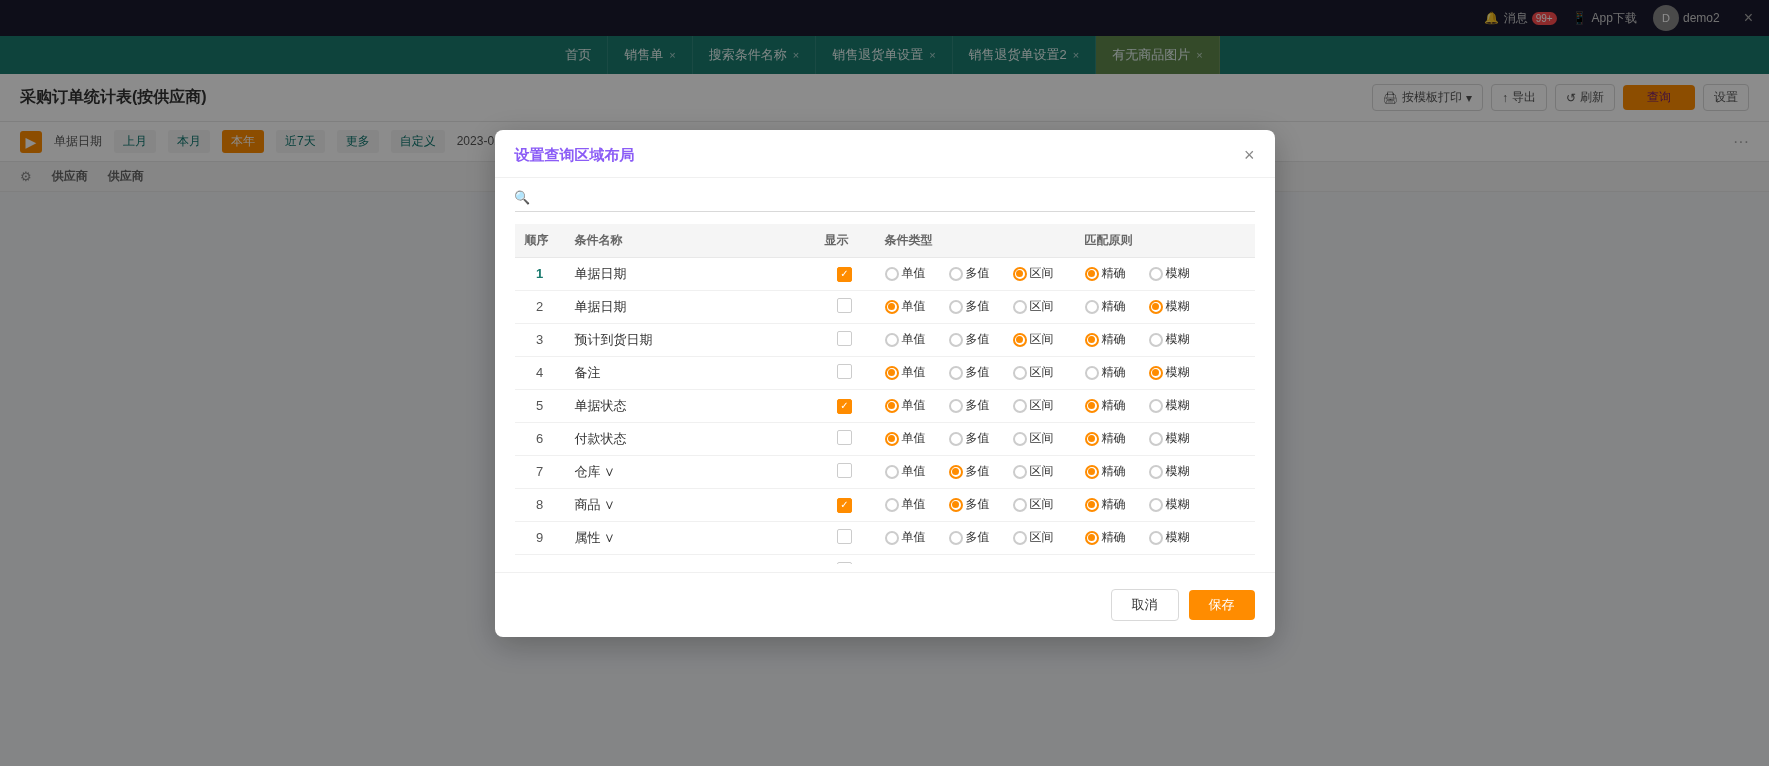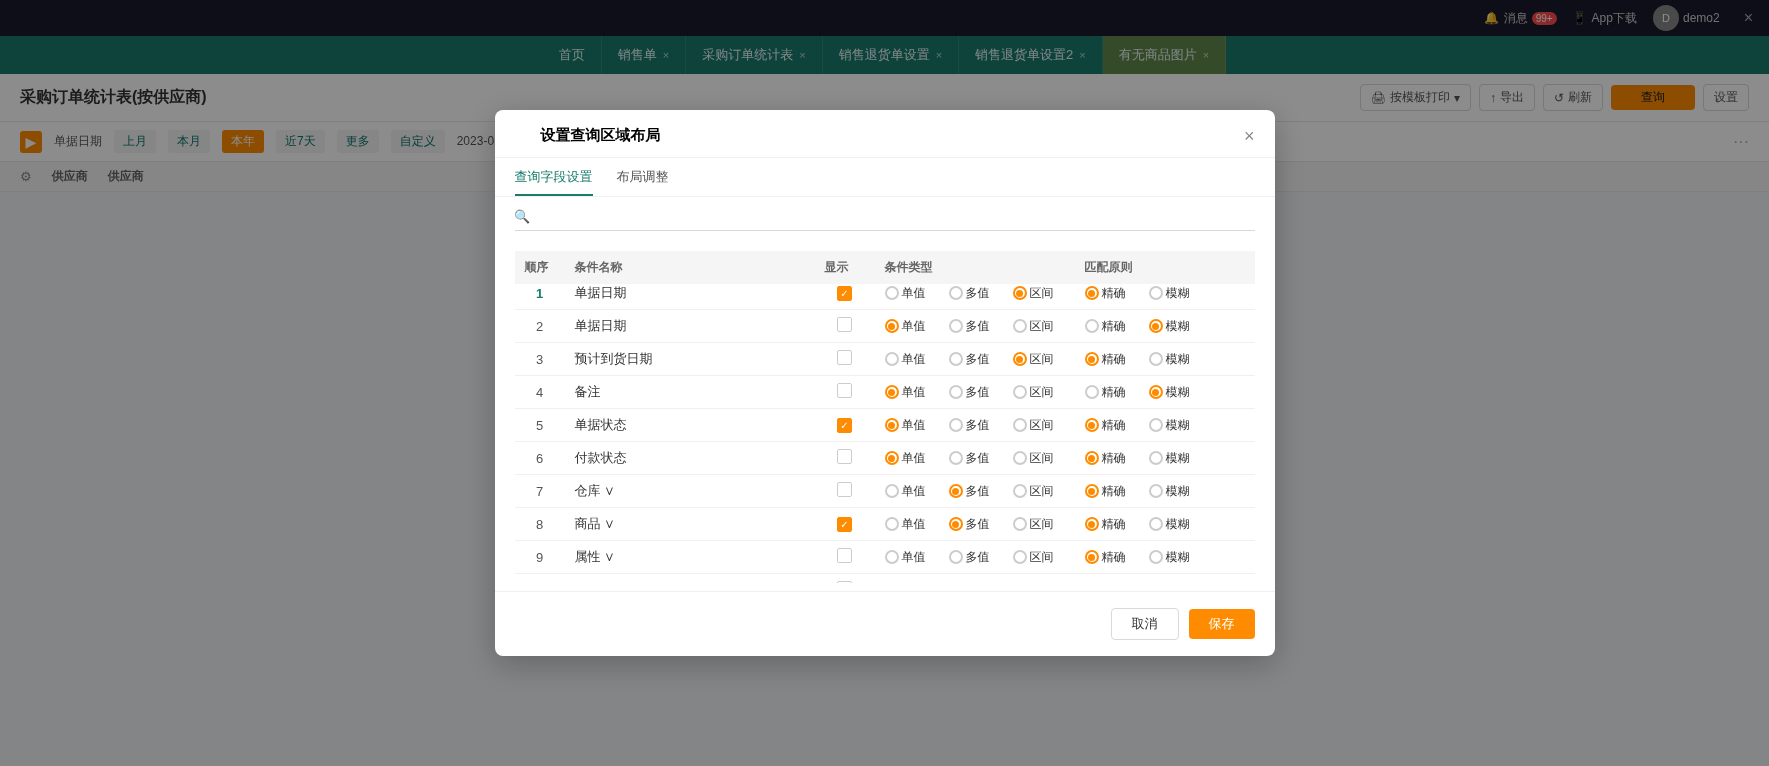--- a/index.html
+++ b/index.html
@@ -102,22 +102,22 @@
       padding: 4px 10px;
       border-radius: 4px;
       cursor: pointer;
       font-size: 12px;
       color: #555;
       display: flex; align-items: center; gap: 4px;
     }
     .btn-primary {
       background: #ff8c00;
       border: none;
-      color: #0f172a;
-      padding: 4px 30px;
+      color: #701a75;
+      padding: 4px 24px;
       border-radius: 4px;
       cursor: pointer;
       font-size: 12px;
     }
 
     
     .filter-bar {
       background: #fff;
       padding: 8px 20px;
       display: flex;
@@ -198,22 +198,21 @@
     .dialog-header {
       padding: 16px 20px 12px;
       display: flex;
       align-items: center;
       justify-content: space-between;
       border-bottom: 1px solid #f0f0f0;
     }
     .dialog-title {
       font-size: 15px;
       font-weight: bold;
-      color: #000000;
-      margin-left: 26px;
+      color: #8b5cf6;
     }
     .dialog-close {
       cursor: pointer;
       color: #888;
       font-size: 18px;
       line-height: 1;
     }
     .dialog-tabs {
       display: flex;
       padding: 0 20px;
@@ -267,21 +266,21 @@
     }
     .settings-table th {
       background: #f5f5f5;
       font-size: 12px;
       color: #666;
       font-weight: 600;
       padding: 8px 10px;
       text-align: left;
       border-bottom: 1px solid #e8e8e8;
       position: sticky;
-      top: 8px;
+      top: 0;
     }
     .settings-table td {
       padding: 7px 10px;
       border-bottom: 1px solid #f0f0f0;
       font-size: 13px;
       vertical-align: middle;
     }
     .col-order { width: 50px; color: #1a7a6e; font-weight: 600; text-align: center; }
     .col-name { min-width: 120px; }
     .col-show { width: 60px; text-align: center; }
@@ -395,21 +394,21 @@
 
 <div class="nav-bar">
   <div class="nav-item">
     <span>首页</span>
   </div>
   <div class="nav-item">
     <span>销售单</span>
     <span class="tab-close">×</span>
   </div>
   <div class="nav-item">
-    <span>采购订单统计表</span>
+    <span>搜索条件名称</span>
     <span class="tab-close">×</span>
   </div>
   <div class="nav-item">
     <span>销售退货单设置</span>
     <span class="tab-close">×</span>
   </div>
   <div class="nav-item">
     <span>销售退货单设置2</span>
     <span class="tab-close">×</span>
   </div>
@@ -467,28 +466,20 @@
 </div>
 
 <div class="overlay">
   <div class="dialog">
 
     <div class="dialog-header">
       <span class="dialog-title">设置查询区域布局</span>
       <span class="dialog-close">×</span>
     </div>
 
-    <div class="dialog-tabs">
-      <div class="dialog-tab active">
-        <span>查询字段设置</span>
-      </div>
-      <div class="dialog-tab">
-        <span>布局调整</span>
-      </div>
-    </div>
 
     <div class="dialog-body">
 
       <div class="search-row">
         <span class="search-icon">🔍</span>
       </div>
 
       <div class="table-wrap">
         <table class="settings-table">
           <thead>

